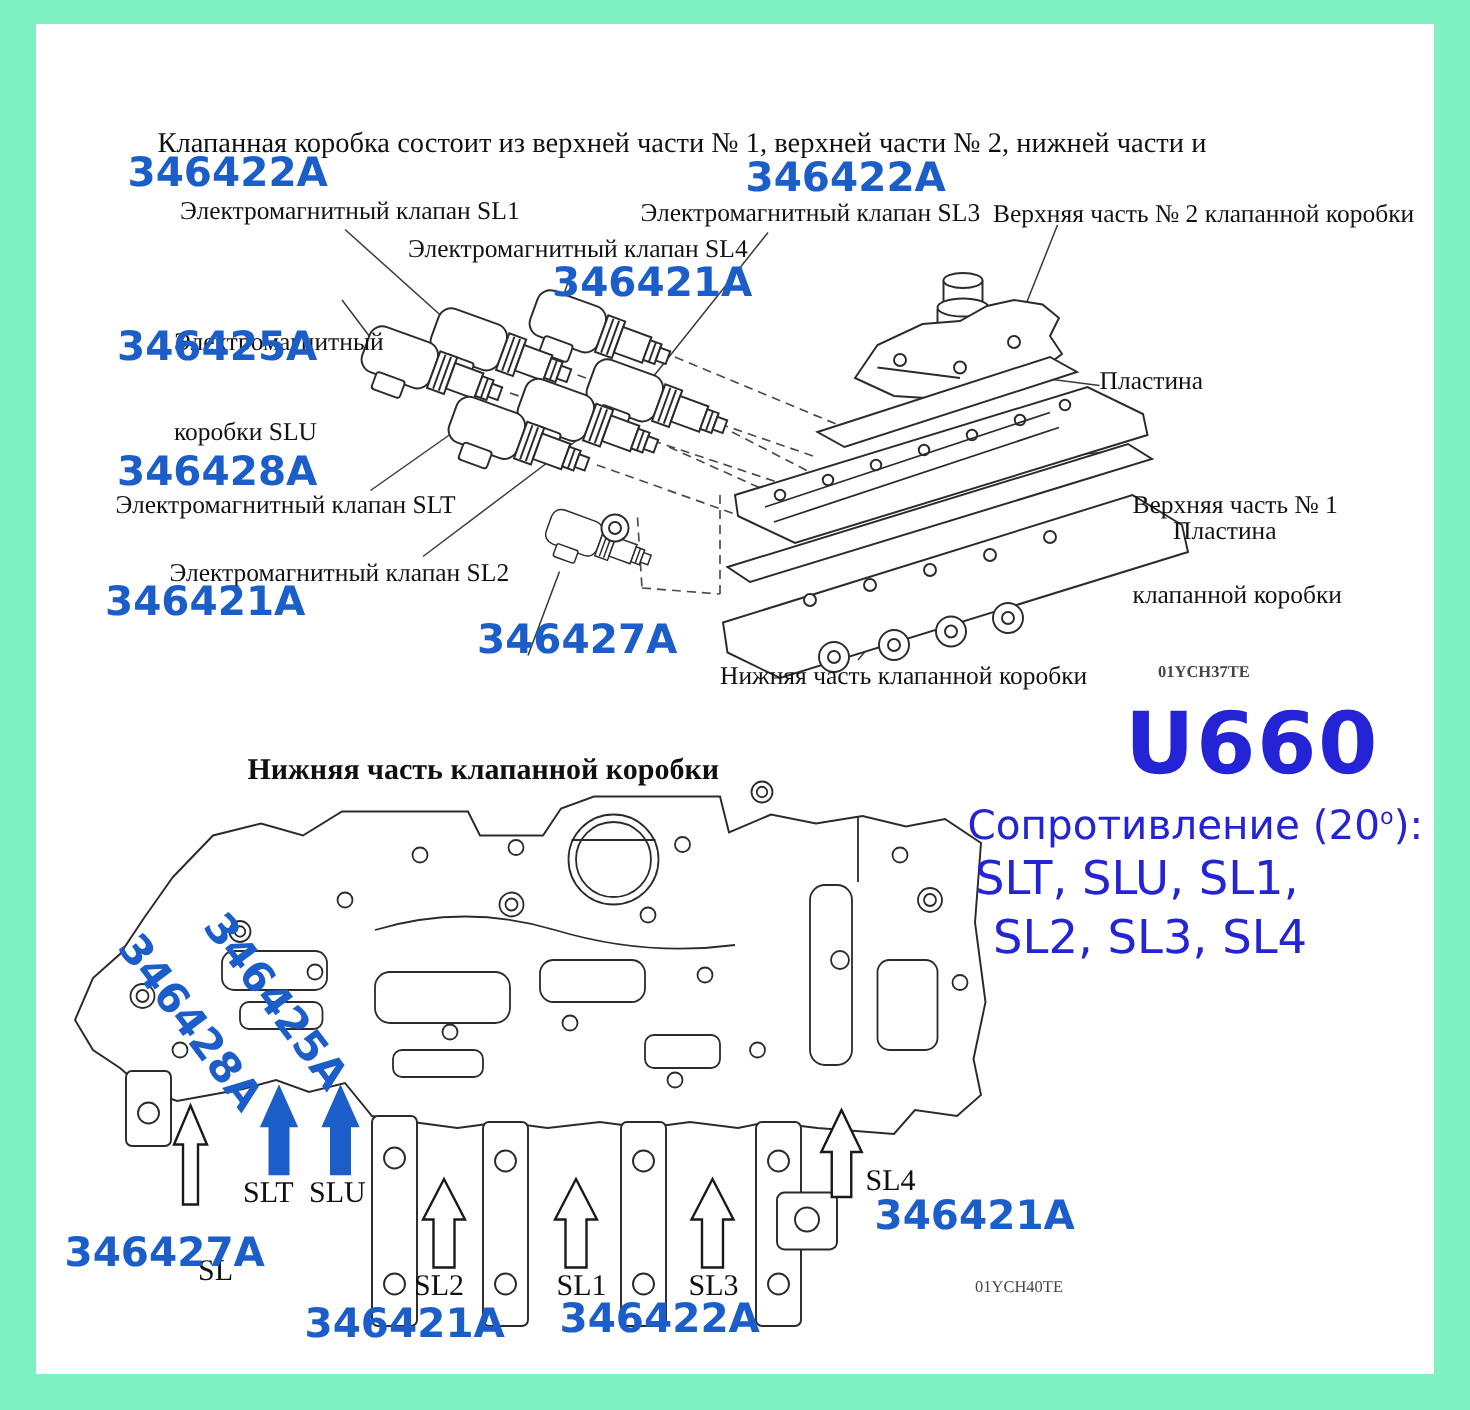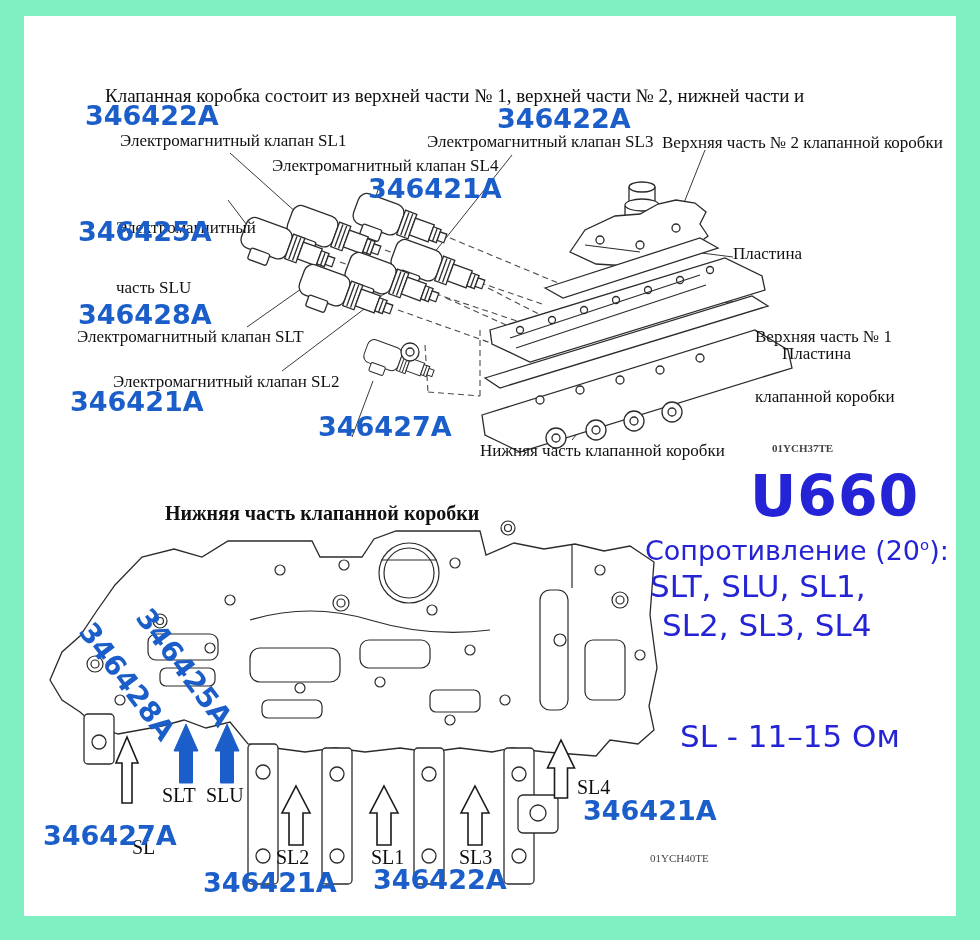--- a/index.html
+++ b/index.html
@@ -233,21 +233,21 @@
   <div class="t serif" style="left:120px;top:131px;">Электромагнитный клапан SL1</div>
 
   <div class="t pn" style="left:497px;top:105px;">346422A</div>
   <div class="t serif" style="left:427px;top:132px;">Электромагнитный клапан SL3</div>
 
   <div class="t serif" style="left:260px;top:156px;margin-left:12px;">Электромагнитный клапан SL4</div>
   <div class="t pn" style="left:368px;top:175px;">346421A</div>
 
   <div class="t serif" style="left:100px;top:178px;margin-left:16px;">
     <div>Электромагнитный</div>
-    <div>часть SLU</div>
+    <div>коробки SLU</div>
   </div>
   <div class="t pn" style="left:78px;top:218px;">346425A</div>
 
   <div class="t pn" style="left:78px;top:301px;">346428A</div>
   <div class="t serif" style="left:77px;top:327px;">Электромагнитный клапан SLT</div>
 
   <div class="t serif" style="left:113px;top:372px;">Электромагнитный клапан SL2</div>
   <div class="t pn" style="left:70px;top:388px;">346421A</div>
 
   <div class="t pn" style="left:318px;top:413px;">346427A</div>
@@ -262,21 +262,20 @@
   <div class="t serif" style="left:480px;top:441px;">Нижняя часть клапанной коробки</div>
   <div class="t serif-sm" style="left:772px;top:442px;font-weight:bold;">01YCH37TE</div>
 
   <div class="t b-head" style="left:165px;top:502px;">Нижняя часть клапанной коробки</div>
 
   <div class="t model" style="left:750px;top:468px;">U660</div>
 
   <div class="t info-title" style="left:645px;top:537px;"><span>Сопротивление (20</span><sup>o</sup><span>):</span></div>
   <div class="t info" style="left:650px;top:571px;">SLT, SLU, SL1,</div>
   <div class="t info" style="left:662px;top:610px;">SL2, SL3, SL4</div>
-  <div class="t info" style="left:680px;top:721px;">SL - 11–15 Ом</div>
 
   <div class="t pn pn-rot" style="left:96px;top:618px;transform:rotate(53deg);font-size:28px;">346428A</div>
   <div class="t pn pn-rot" style="left:153px;top:604px;transform:rotate(53deg);font-size:28px;">346425A</div>
 
   <div class="t arrow-lab" style="left:116px;top:836px;margin-left:16px;">SL</div>
   <div class="t arrow-lab" style="left:162px;top:784px;">SLT</div>
   <div class="t arrow-lab" style="left:206px;top:784px;">SLU</div>
   <div class="t arrow-lab" style="left:276px;top:846px;">SL2</div>
   <div class="t arrow-lab" style="left:371px;top:846px;">SL1</div>
   <div class="t arrow-lab" style="left:459px;top:846px;">SL3</div>

